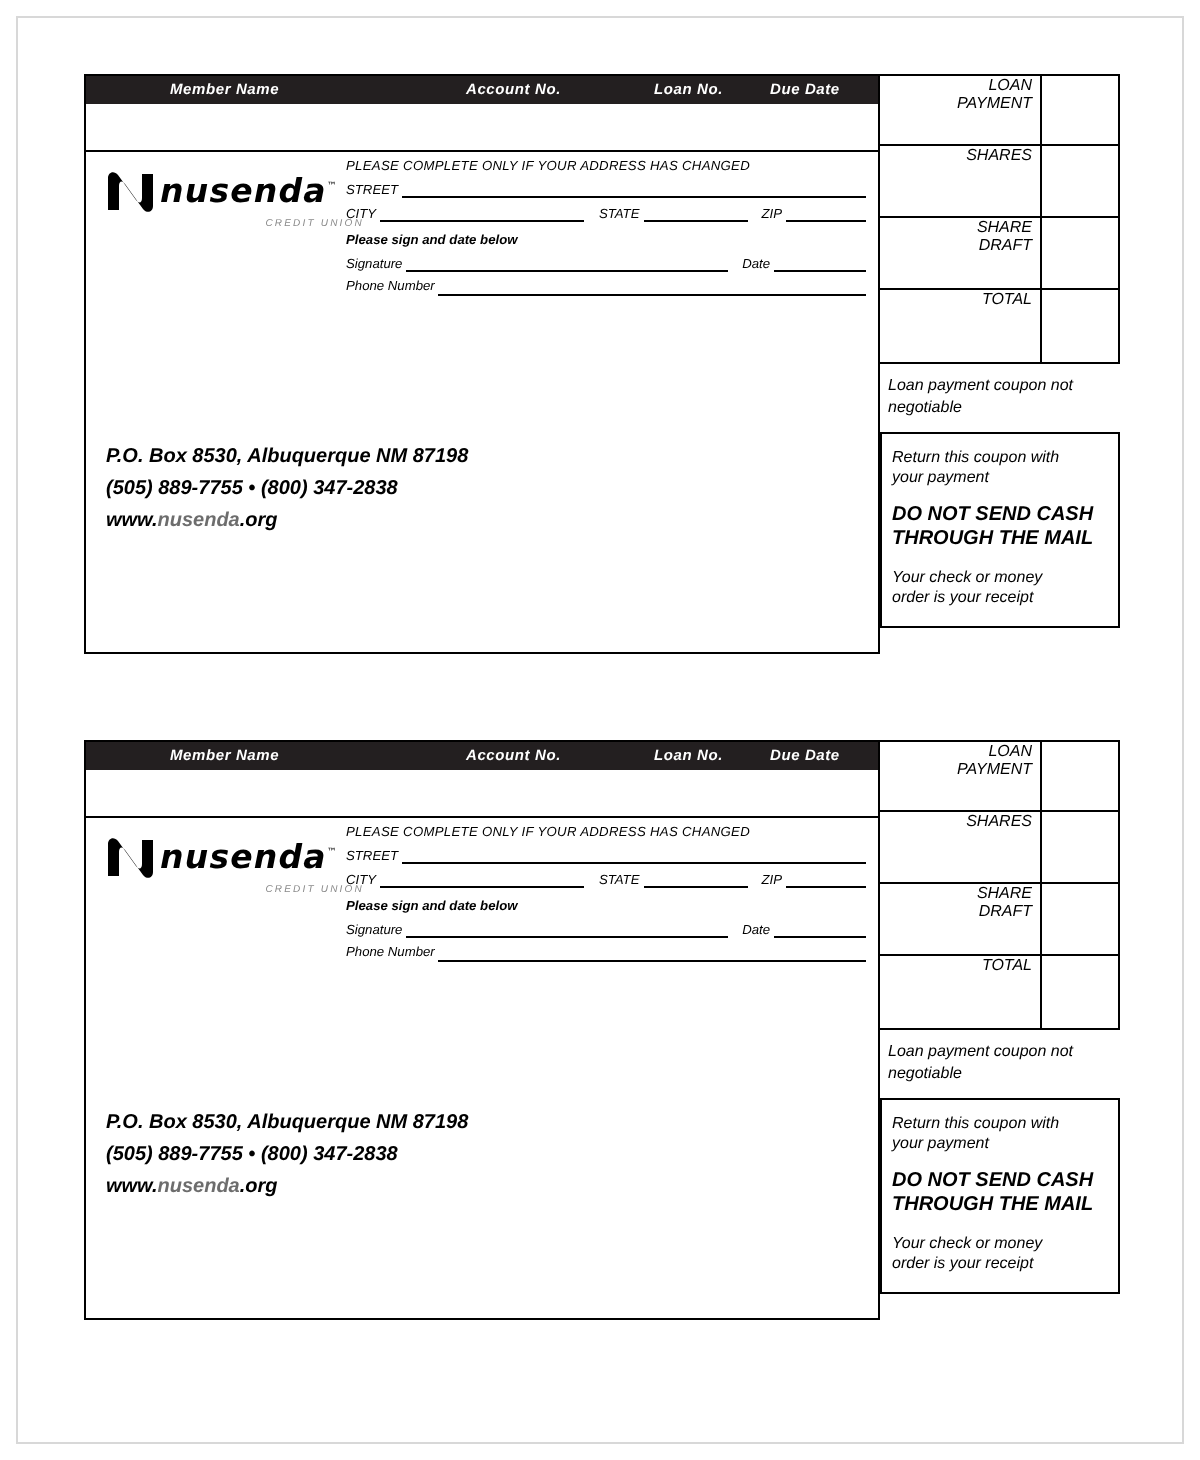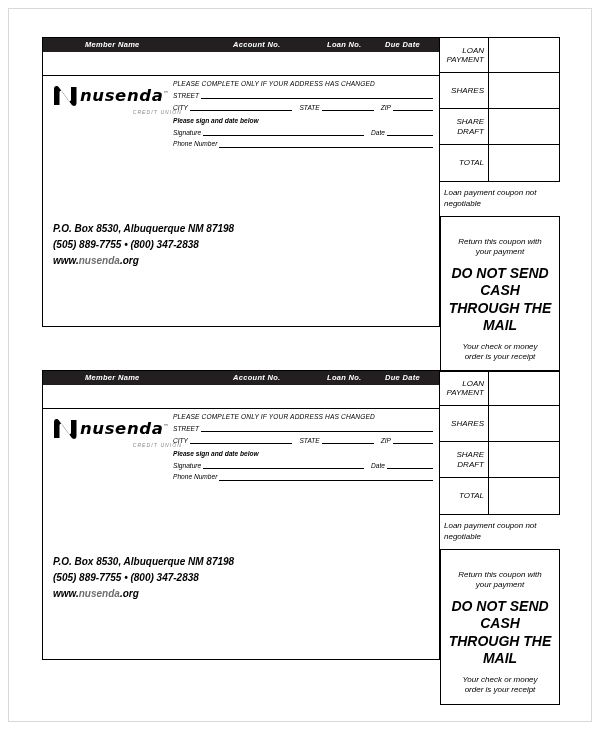--- a/index.html
+++ b/index.html
@@ -166,53 +166,53 @@
   .amt-row {
     display: flex;
     height: 36px;
     border-bottom: 1.5px solid #000;
   }
   .amt-row:last-child { border-bottom: none; }
   .amt-label {
     width: 48px;
     flex: none;
     display: flex;
-    align-items: center;
+    align-items: flex-start;
     justify-content: flex-end;
     text-align: right;
     padding-right: 4px;
     font-size: 8px;
     line-height: 1.15;
+    margin-left: 32px;
   }
   .amt-box {
     flex: 1 1 auto;
     border-left: 1.5px solid #000;
   }
   
   .amt-table { border-top: none; border-right: 1.5px solid #000; border-bottom: 1.5px solid #000; }
   .amt-row.first { border-top: 1.5px solid #000; }
 
   .note-plain {
     width: 120px;
     padding: 6px 2px 6px 4px;
     font-size: 8px;
     line-height: 1.35;
   }
 
   .note-box {
     width: 120px;
     border: 1.5px solid #000;
-    padding: 20px 5px 8px 5px;
-    text-align: center;
+    padding: 7px 5px 8px 5px;
     font-size: 8px;
     line-height: 1.32;
   }
   .note-box .strong {
     font-weight: bold;
-    font-size: 14px;
+    font-size: 10px;
     line-height: 1.25;
     margin: 7px 0 7px 0;
   }
   .note-box .blk { margin: 0; }
 </style>
 </head>
 <body>
 
 <div class="page">
 

